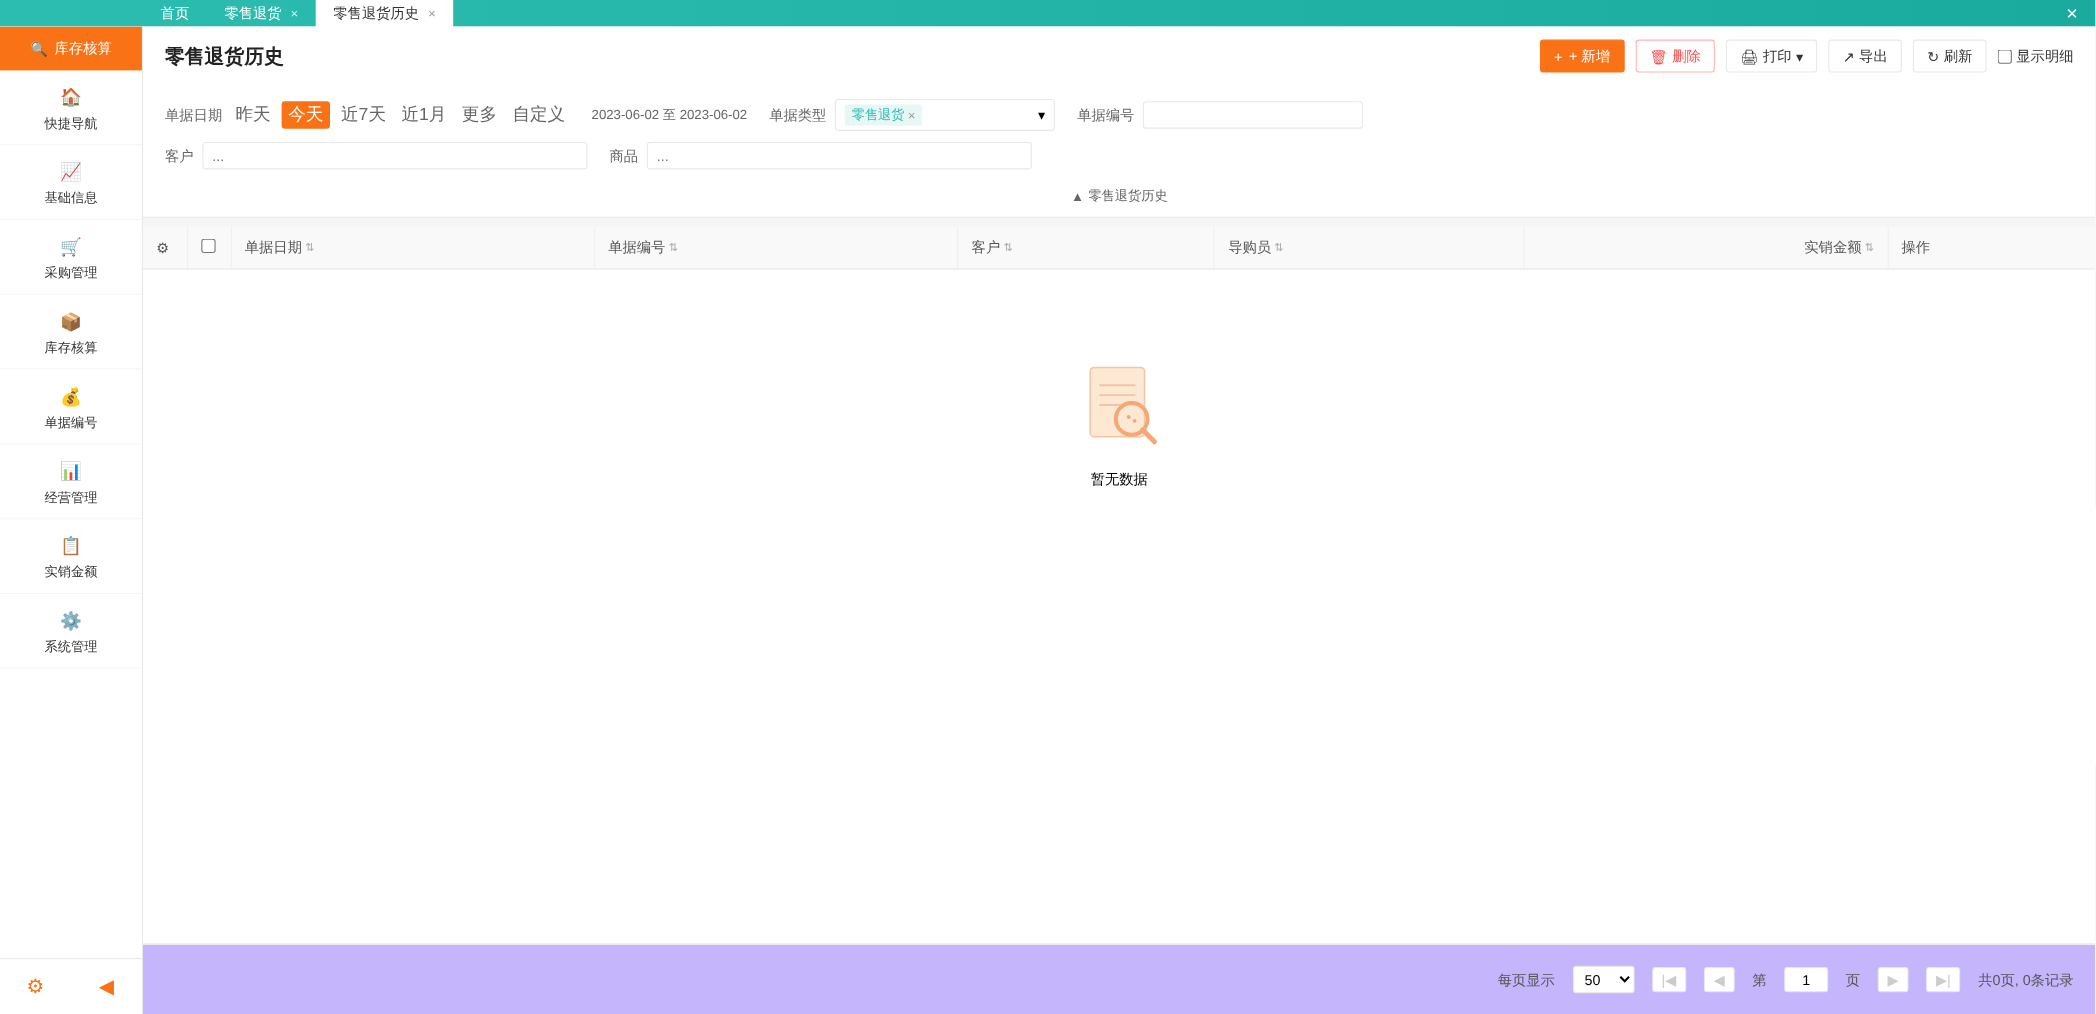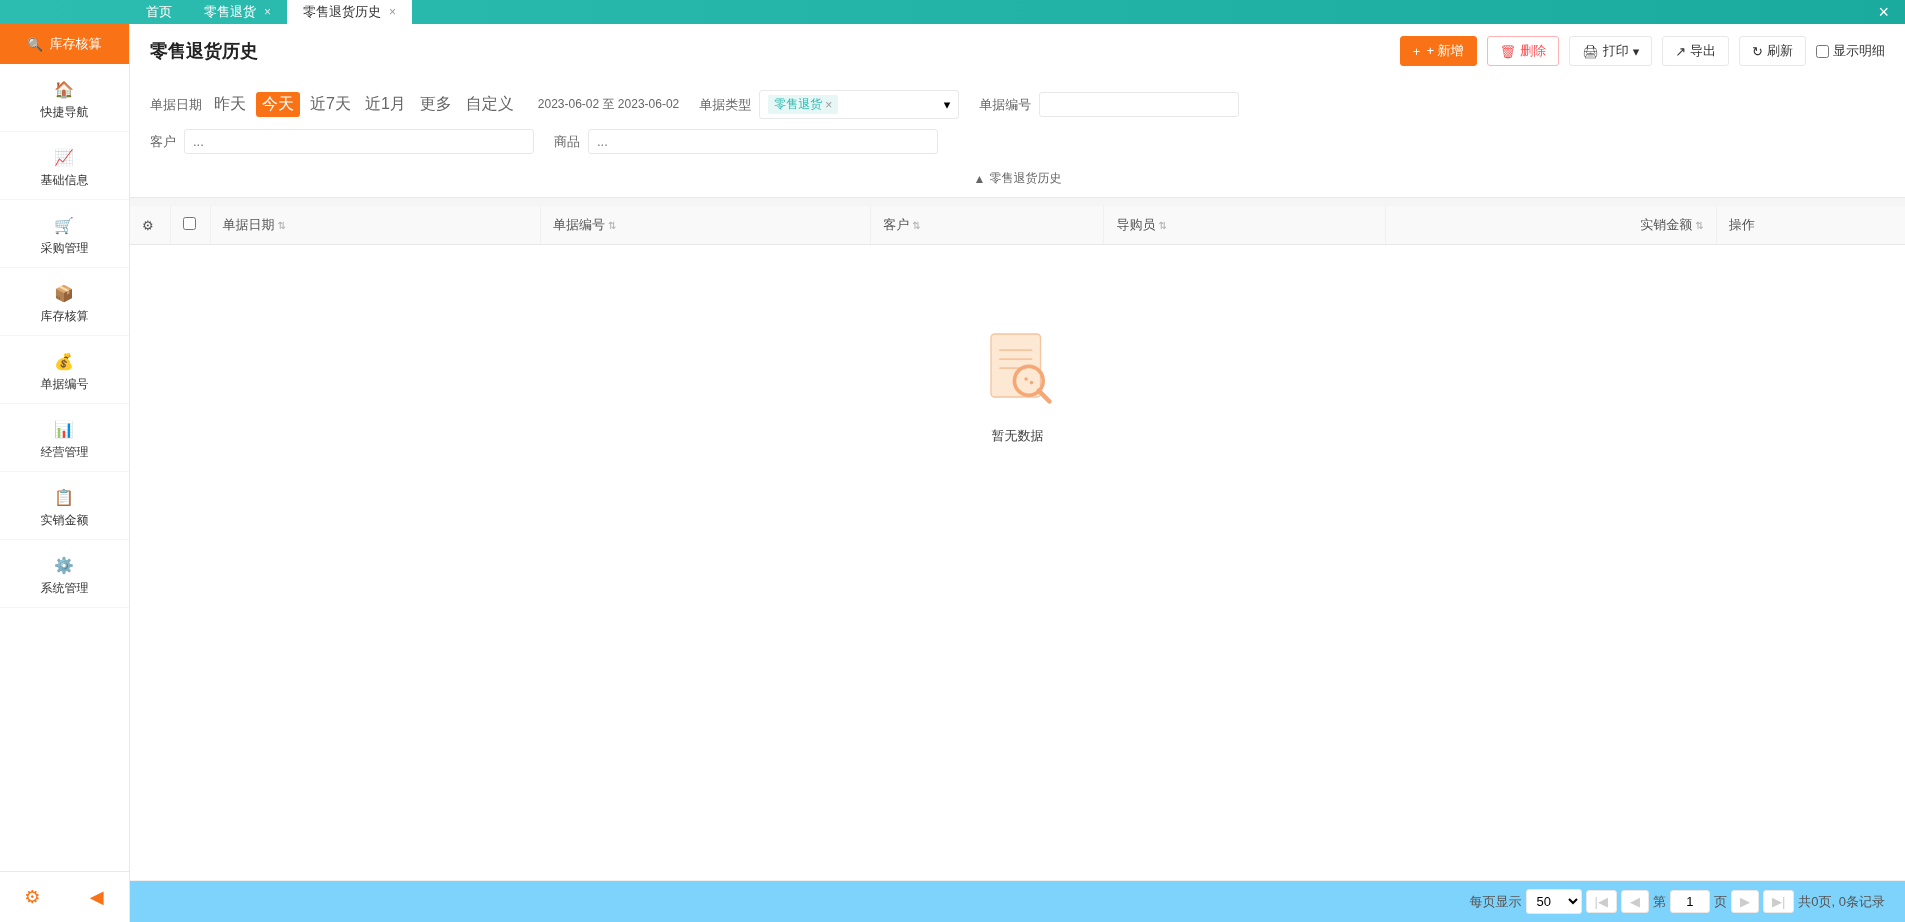--- a/index.html
+++ b/index.html
@@ -310,24 +310,24 @@
     .empty-icon {
       width: 90px;
       height: 90px;
     }
 
     
     .pagination-bar {
       display: flex;
       align-items: center;
       justify-content: flex-end;
-      padding: 8px 20px;
-      background: #7dd3fc;
+      padding: 19px 20px;
+      background: #c4b5fd;
       border-top: 1px solid #f0f0f0;
-      gap: 4px;
+      gap: 16px;
       font-size: 13px;
       color: #555;
       flex-shrink: 0;
     }
     .page-size-select {
       border: 1px solid #e8e8e8;
       border-radius: 3px;
       padding: 3px 6px;
       font-size: 13px;
       background: #fff;
@@ -566,21 +566,21 @@
             <line x1="30" y1="38" x2="65" y2="38" stroke="#f5c4a0" stroke-width="2" stroke-linecap="round"></line>
             <line x1="30" y1="48" x2="55" y2="48" stroke="#f5c4a0" stroke-width="2" stroke-linecap="round"></line>
 
             <circle cx="62" cy="62" r="16" fill="none" stroke="#f5a875" stroke-width="4"></circle>
             <circle cx="62" cy="62" r="10" fill="#fde8d3"></circle>
             <line x1="73" y1="73" x2="85" y2="85" stroke="#f5a875" stroke-width="5" stroke-linecap="round"></line>
 
             <circle cx="59" cy="60" r="2" fill="#f5a875"></circle>
             <circle cx="65" cy="64" r="2" fill="#f5a875"></circle>
           </svg>
-          <span style="color:#404040;font-size:13px;">暂无数据</span>
+          <span style="color:#000000;font-size:13px;">暂无数据</span>
         </div>
       </div>
 
       <div class="pagination-bar">
         <span>每页显示</span>
         <select class="page-size-select">
           <option value="50">50</option>
           <option value="10">10</option>
           <option value="20">20</option>
           <option value="100">100</option>

